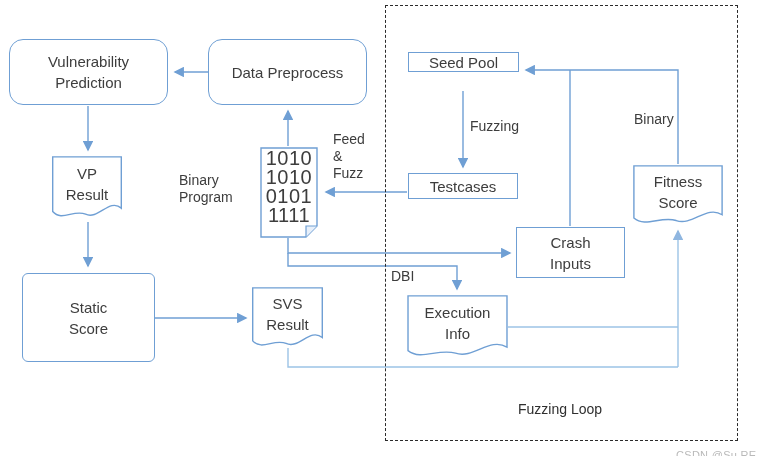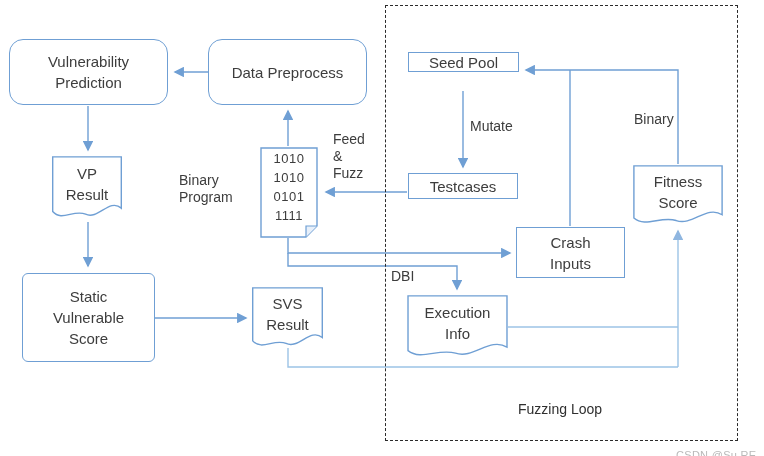--- a/index.html
+++ b/index.html
@@ -10,21 +10,21 @@
   .node{position:absolute;display:flex;flex-direction:column;align-items:center;
         justify-content:center;text-align:center;background:#ffffff;
         font-size:15px;line-height:21px;z-index:2;box-sizing:border-box;}
   .rect{border:1.4px solid #6f9fd4;}
   .rounded{border:1.4px solid #6f9fd4;border-radius:14px;}
   .rounded-big{border:1.4px solid #6f9fd4;border-radius:6px;}
   .doc{background:transparent;border:none;}
   .doc > svg.shape{position:absolute;inset:0;width:100%;height:100%;z-index:0;}
   .doc > .txt{position:relative;z-index:1;display:flex;flex-direction:column;
               align-items:center;justify-content:center;padding-bottom:10px;}
-  .binary-doc{font-size:13px;line-height:19px;letter-spacing:0.5px;}
+  .binary-doc{font-size:20px;line-height:19px;letter-spacing:0.5px;}
   .binary-doc > .txt{padding-bottom:12px;}
   .edge-label{position:absolute;z-index:3;font-size:14px;line-height:17px;
               background:transparent;white-space:nowrap;}
   .loop-box{position:absolute;left:385px;top:5px;width:353px;height:436px;
             border:1.6px dashed #2b2b2b;z-index:1;box-sizing:border-box;}
   .loop-title{position:absolute;left:445px;top:401px;width:230px;text-align:center;
               font-size:14px;color:#2f2f2f;z-index:2;}
   .watermark{position:absolute;left:676px;top:428px;font-size:11px;
              color:#b9b9b9;z-index:4;letter-spacing:0.3px;margin-top:21px;}
 </style>
@@ -69,21 +69,20 @@
     <span>Vulnerability</span>
     <span>Prediction</span>
   </div>
 
   <div class="node rounded" style="left:208px;top:39px;width:159px;height:66px">
     <span>Data Preprocess</span>
   </div>
 
   <div class="node rounded-big" style="left:22px;top:273px;width:133px;height:89px">
     <span>Static</span>
-    <span>Vulnerable</span>
     <span>Score</span>
   </div>
 
   <div class="node rect" style="left:408px;top:52px;width:111px;height:20px">
     <span>Seed Pool</span>
   </div>
 
   <div class="node rect" style="left:408px;top:173px;width:110px;height:26px">
     <span>Testcases</span>
   </div>
@@ -150,21 +149,21 @@
     <div>Binary</div>
     <div>Program</div>
   </div>
 
   <div class="edge-label" style="left:333px;top:131px;text-align:left">
     <div>Feed</div>
     <div>&amp;</div>
     <div>Fuzz</div>
   </div>
 
-  <div class="edge-label" style="left:470px;top:118px">Mutate</div>
+  <div class="edge-label" style="left:470px;top:118px">Fuzzing</div>
 
   <div class="edge-label" style="left:634px;top:111px">Binary</div>
 
   <div class="edge-label" style="left:391px;top:268px">DBI</div>
 
   <div class="watermark">CSDN @Su RE</div>
 
 </div>
 
 </body></html>

